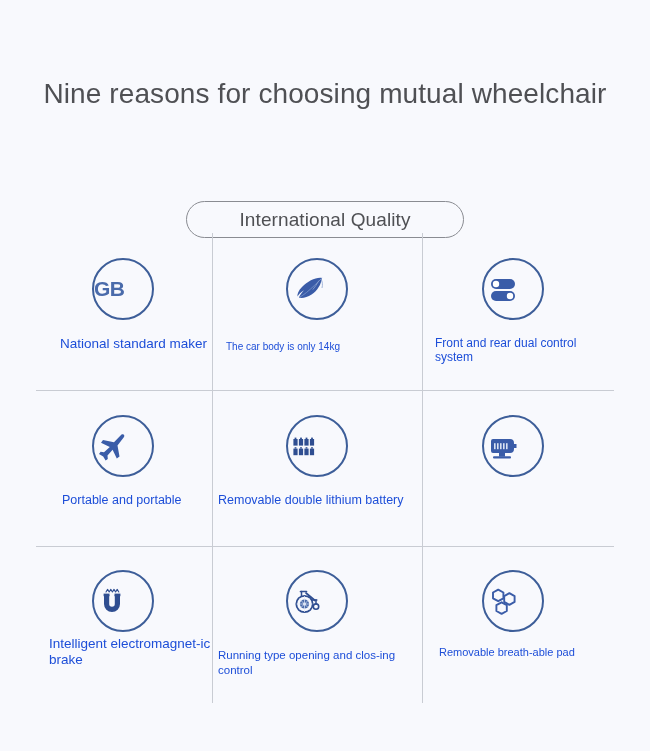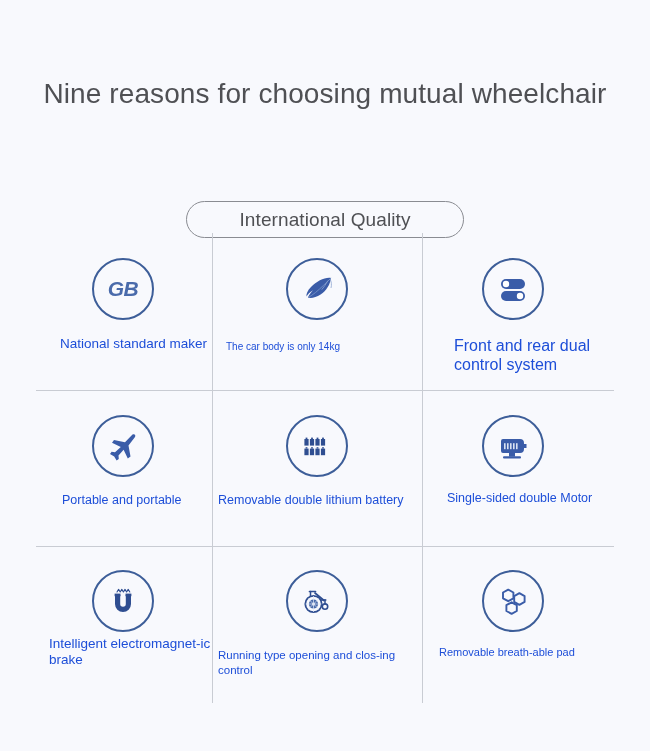--- a/index.html
+++ b/index.html
@@ -108,23 +108,22 @@
 
   
   .icon-circle {
     width: 62px;
     height: 62px;
     border-radius: 50%;
     border: 2px solid #3d5e99;
     box-sizing: border-box;
     display: flex;
     align-items: center;
-    justify-content: center;
+    justify-content: flex-start;
     position: relative;
-    font-style: italic;
   }
   .icon-circle svg { display: block; }
   .gb-text {
     font-size: 21px;
     font-weight: 700;
     color: #4a6bab;
     letter-spacing: -0.5px;
     font-family: "Liberation Sans", sans-serif;
   }
 </style>
@@ -175,21 +174,21 @@
       <div class="icon-wrap" style="left:59px; top:25px;">
         <div class="icon-circle">
           <svg width="38" height="38" viewBox="0 0 38 38" aria-hidden="true">
             <rect x="7" y="9" width="24" height="10" rx="5" fill="#3a5ca8"></rect>
             <circle cx="12" cy="14" r="3.2" fill="#ffffff"></circle>
             <rect x="7" y="21" width="24" height="10" rx="5" fill="#3a5ca8"></rect>
             <circle cx="26" cy="26" r="3.2" fill="#ffffff"></circle>
           </svg>
         </div>
       </div>
-      <div class="caption" style="left:31px; top:103px; width:165px; font-size:16px; line-height:1.2;">Front and rear dual control system</div>
+      <div class="caption" style="left:12px; top:103px; width:165px; font-size:12px; line-height:1.2;">Front and rear dual control system</div>
     </div>
 
     <div class="cell col2 row2">
       <div class="icon-wrap" style="left:73px; top:24px;">
         <div class="icon-circle">
           <svg width="36" height="36" viewBox="0 0 36 36" aria-hidden="true">
             <g fill="#2f4e91">
               <rect x="6.6" y="9.6" width="1.8" height="1.4"></rect>
                 <rect x="5.4" y="11" width="4.2" height="6.6"></rect>
               <rect x="12.1" y="9.6" width="1.8" height="1.4"></rect>
@@ -237,21 +236,20 @@
             <g fill="#d9e2f2">
               <rect x="10" y="16.2" width="1.6" height="6"></rect>
               <rect x="13" y="16.2" width="1.6" height="6"></rect>
               <rect x="16" y="16.2" width="1.6" height="6"></rect>
               <rect x="19" y="16.2" width="1.6" height="6"></rect>
               <rect x="22" y="16.2" width="1.6" height="6"></rect>
             </g>
           </svg>
         </div>
       </div>
-      <div class="caption" style="left:24px; top:100px; width:150px; font-size:12.5px; line-height:1.25;">Single-sided double Motor</div>
     </div>
 
     <div class="cell col1 row3">
       <div class="icon-wrap" style="left:56px; top:23px;">
         <div class="icon-circle">
           <svg width="36" height="36" viewBox="0 0 36 36" aria-hidden="true">
             <path d="M10 12 v9 a8 8 0 0 0 16 0 v-9 h-5.2 v9 a2.8 2.8 0 0 1 -5.6 0 v-9 Z" fill="#2f4e91"></path>
             <rect x="9.6" y="10.6" width="5.9" height="2.6" fill="#2f4e91"></rect>
             <rect x="20.5" y="10.6" width="5.9" height="2.6" fill="#2f4e91"></rect>
             <path d="M12 9 l1.6 -2.6 l1.6 2.6 l1.6 -2.6 l1.6 2.6 l1.6 -2.6 l1.6 2.6 l1.6 -2.6 l1.6 2.6" fill="none" stroke="#2f4e91" stroke-width="1.1" stroke-linejoin="round" stroke-linecap="round"></path>

